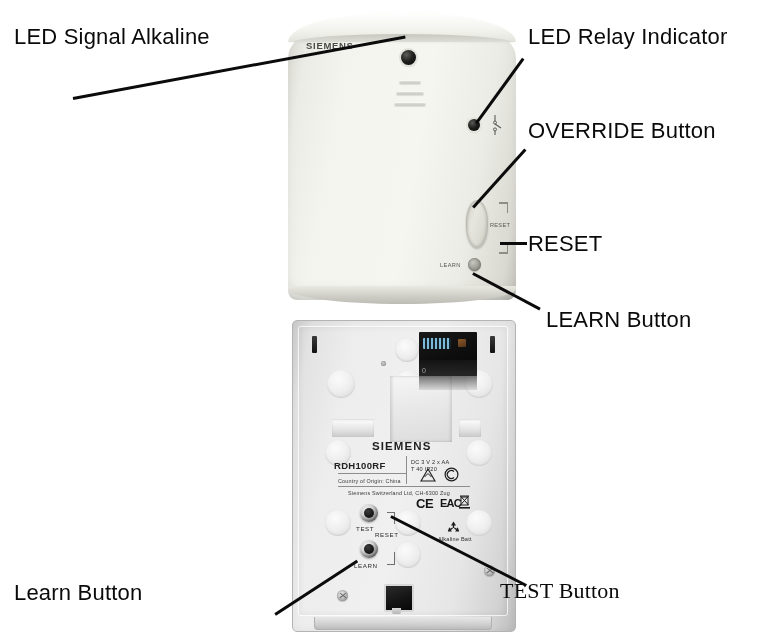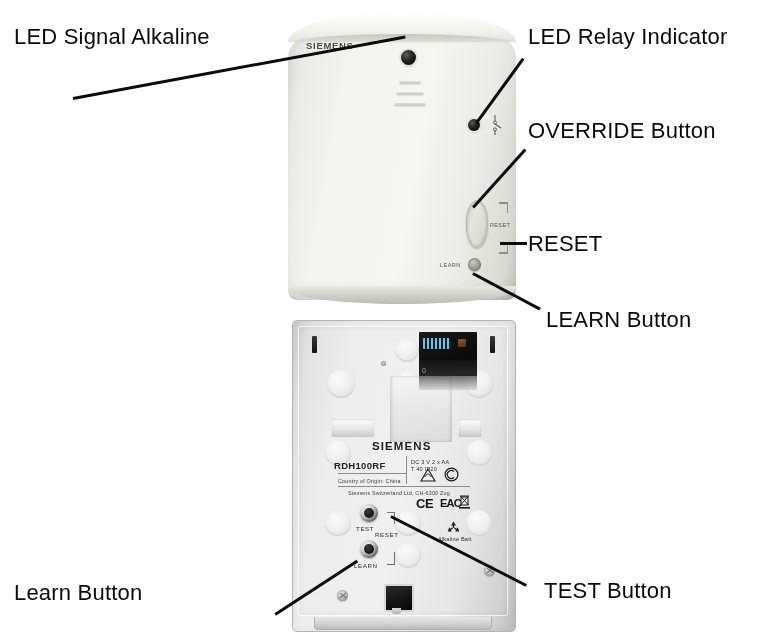--- a/index.html
+++ b/index.html
@@ -672,15 +672,15 @@
   <div class="leader" style="left:275px; top:613px; width:98px; transform: rotate(-33deg); height:2.5px;"></div>
 
   <div class="leader" style="left:391px; top:515px; width:152px; transform: rotate(27deg); height:2.5px;"></div>
 
   <div class="callout" style="left:14px;  top:24px;">LED Signal Alkaline</div>
   <div class="callout" style="left:528px; top:24px;">LED Relay Indicator</div>
   <div class="callout" style="left:528px; top:118px;">OVERRIDE Button</div>
   <div class="callout" style="left:528px; top:231px;">RESET</div>
   <div class="callout" style="left:546px; top:307px;">LEARN Button</div>
   <div class="callout" style="left:14px;  top:580px;">Learn Button</div>
-  <div class="callout" style="left:544px; top:578px;">TEST Button</div>
+  <div class="callout" style="left:500px; top:578px;font-family:Liberation Serif, serif;">TEST Button</div>
 
 </div>
 
 </body></html>

